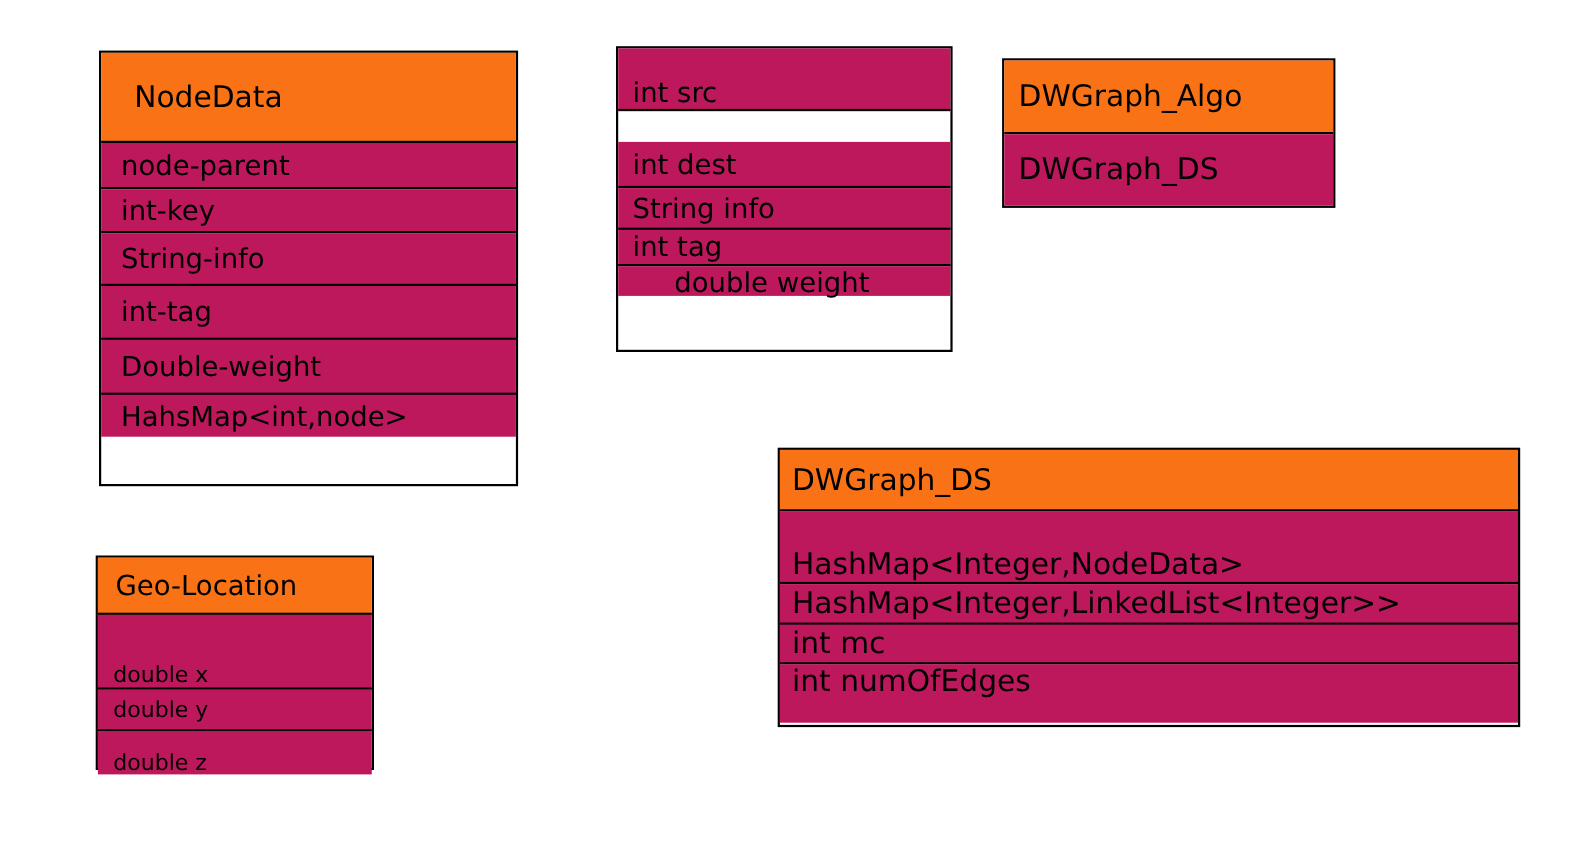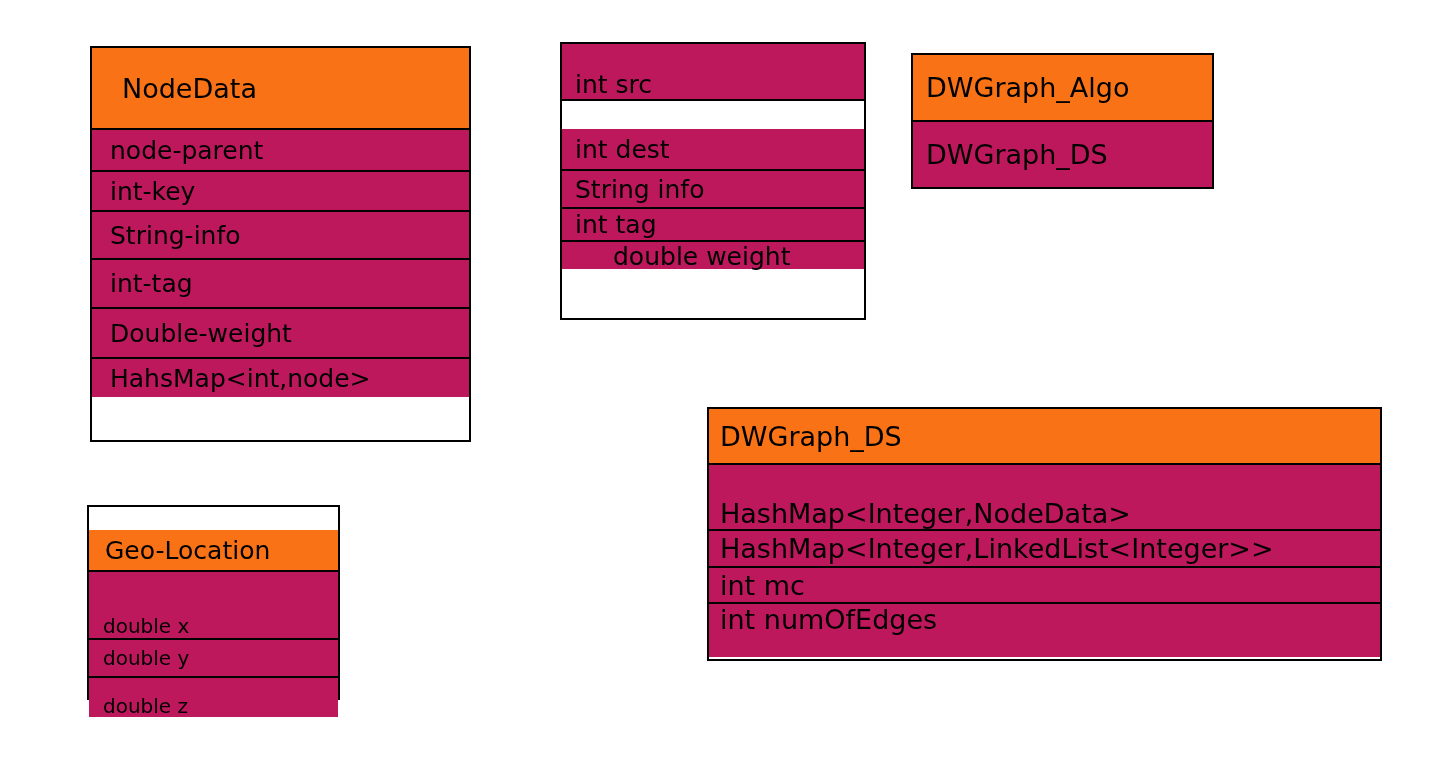--- a/index.html
+++ b/index.html
@@ -122,21 +122,21 @@
   }
   #box-dwgraph-algo .attr-row { font-size: 27px; }
   #box-dwgraph-algo .attr-text { padding-left: 13px; }
   #box-dwgraph-algo .r0 { height: 65px; }
 
   
   #box-geolocation {
     left: 87px; top: 505px;
     width: 253px; height: 195px;
   }
-  #box-geolocation .class-header { height: 42px; margin-top: 23px; }
+  #box-geolocation .class-header { height: 52px; }
   #box-geolocation .class-name {
     padding-left: 16px;
     font-size: 25px;
   }
   #box-geolocation .attr-row { font-size: 20px; }
   #box-geolocation .attr-text { padding-left: 14px; }
   #box-geolocation .r0 { height: 68px; align-items: flex-end; padding-bottom: 2px; }
   #box-geolocation .r1 { height: 38px; }
   #box-geolocation .r2 { height: 39px; align-items: flex-start; padding-top: 18px; }
 

